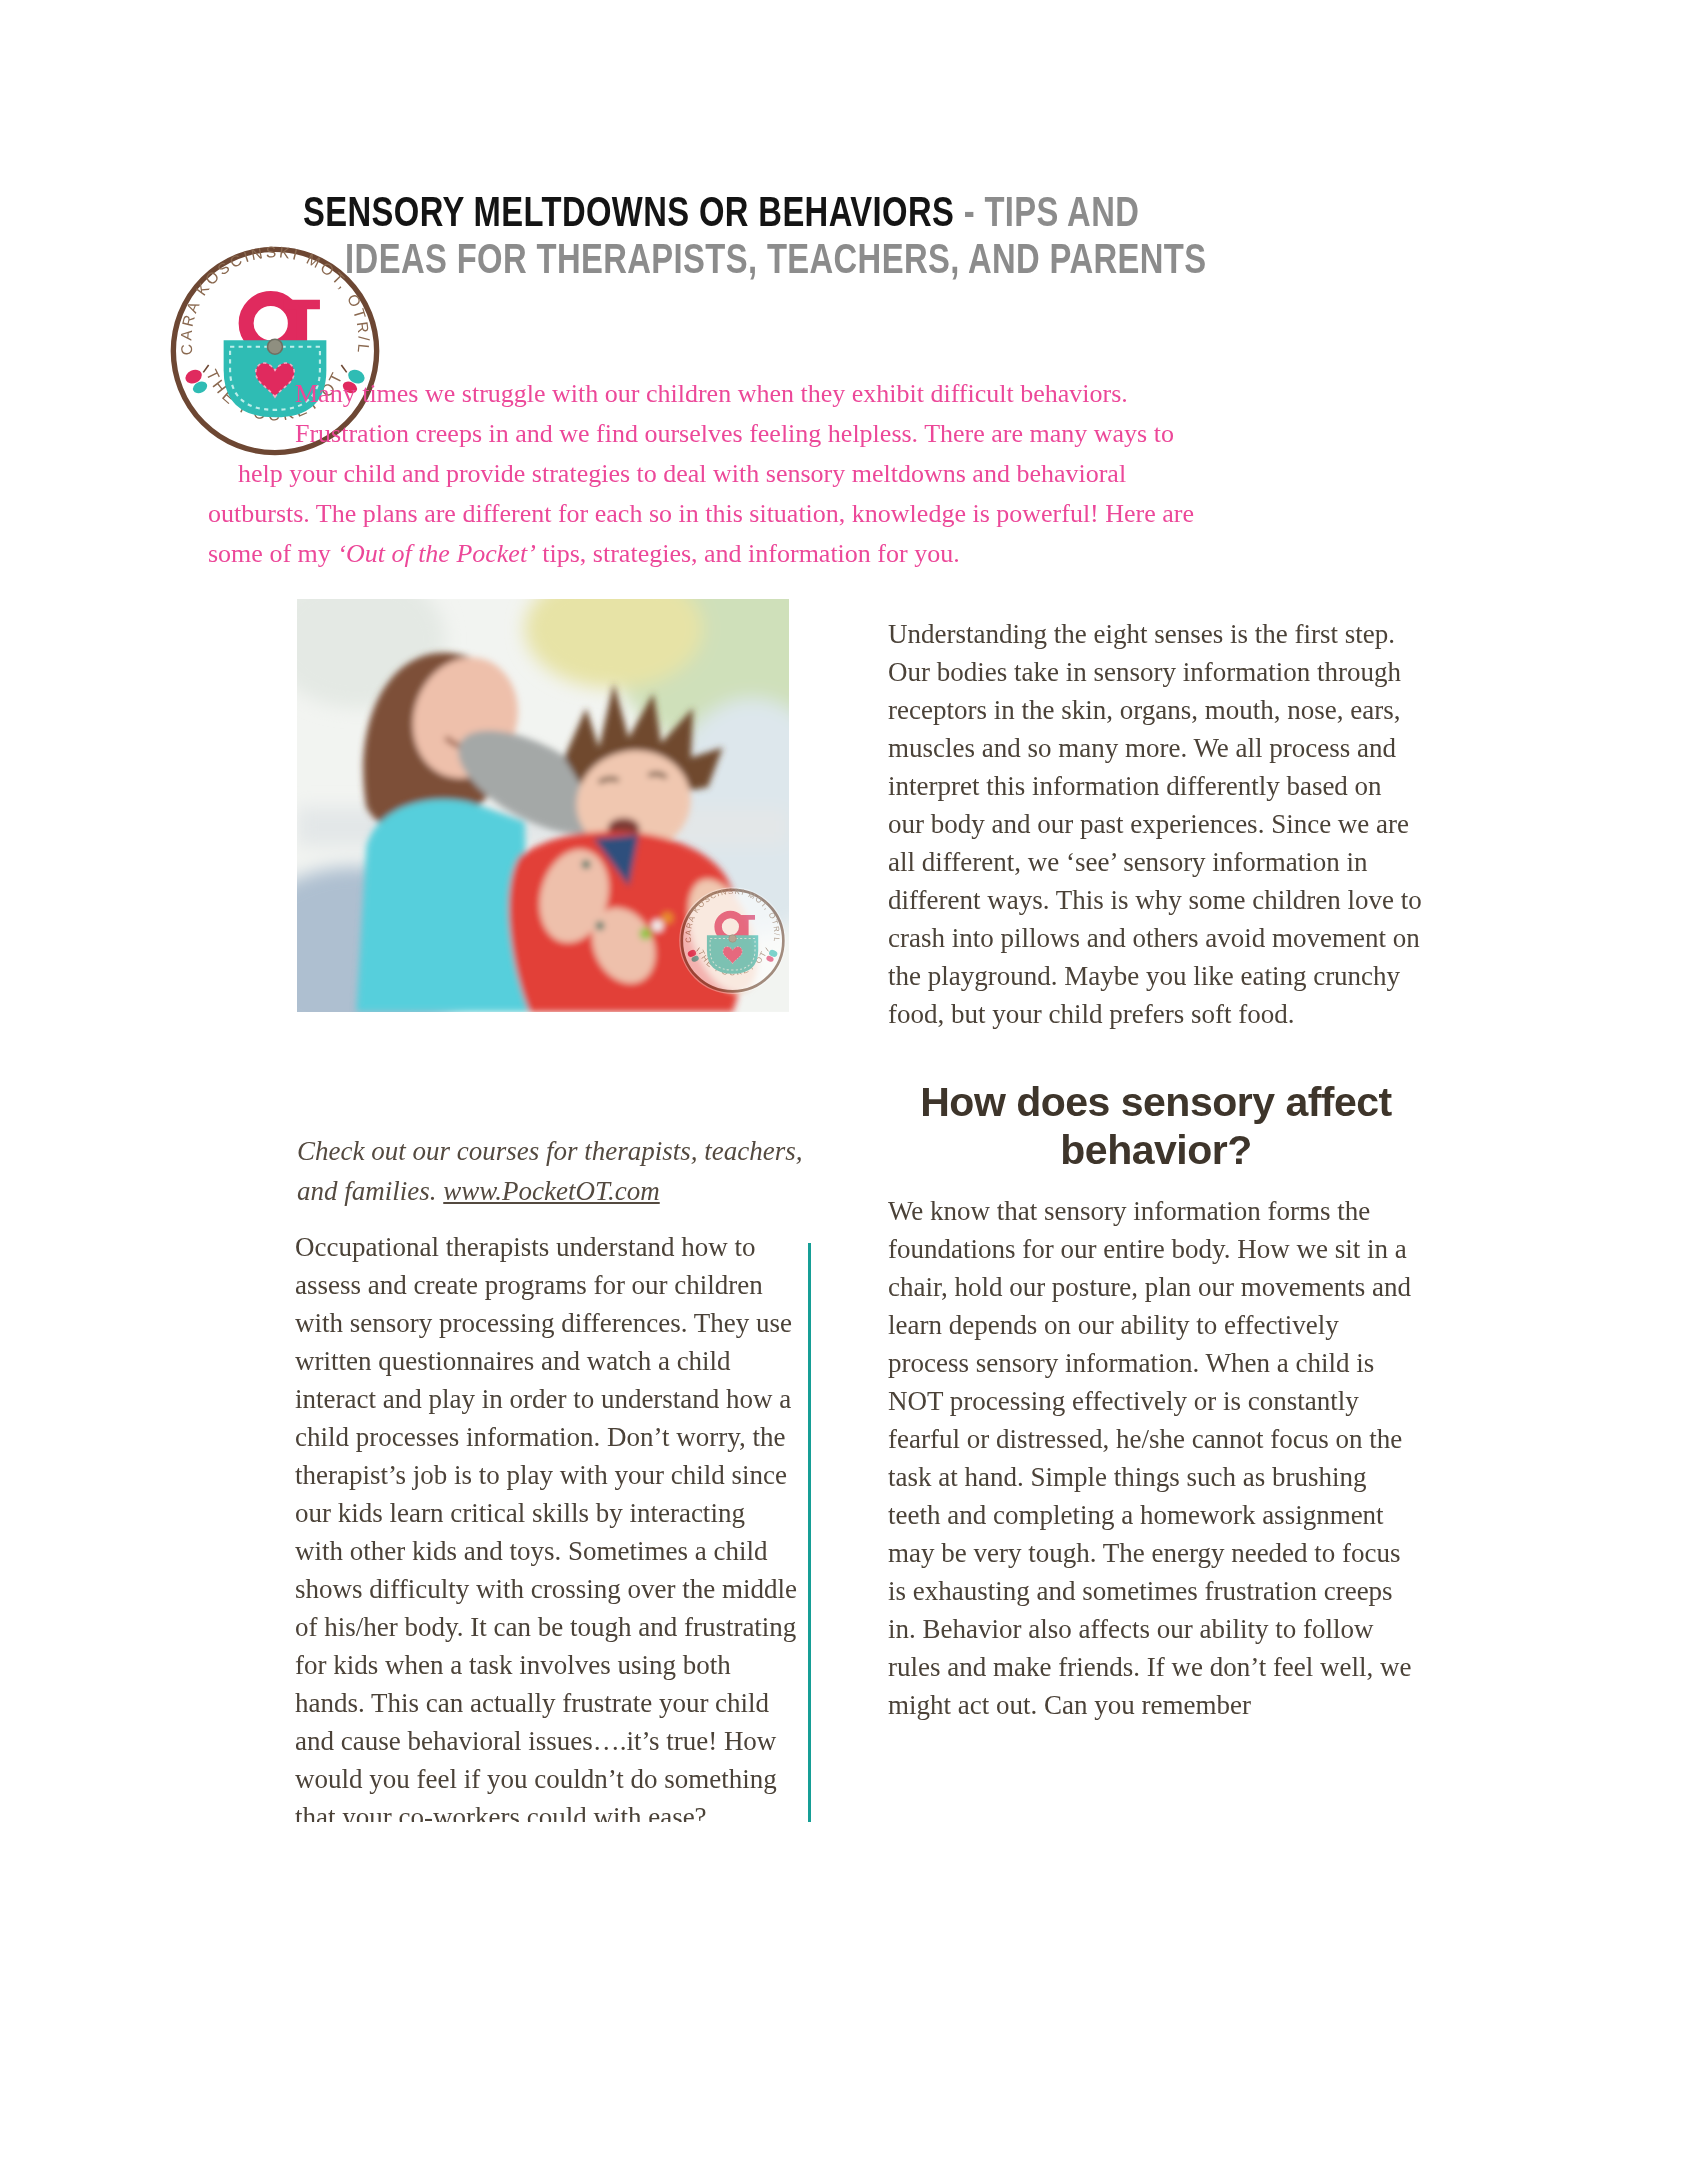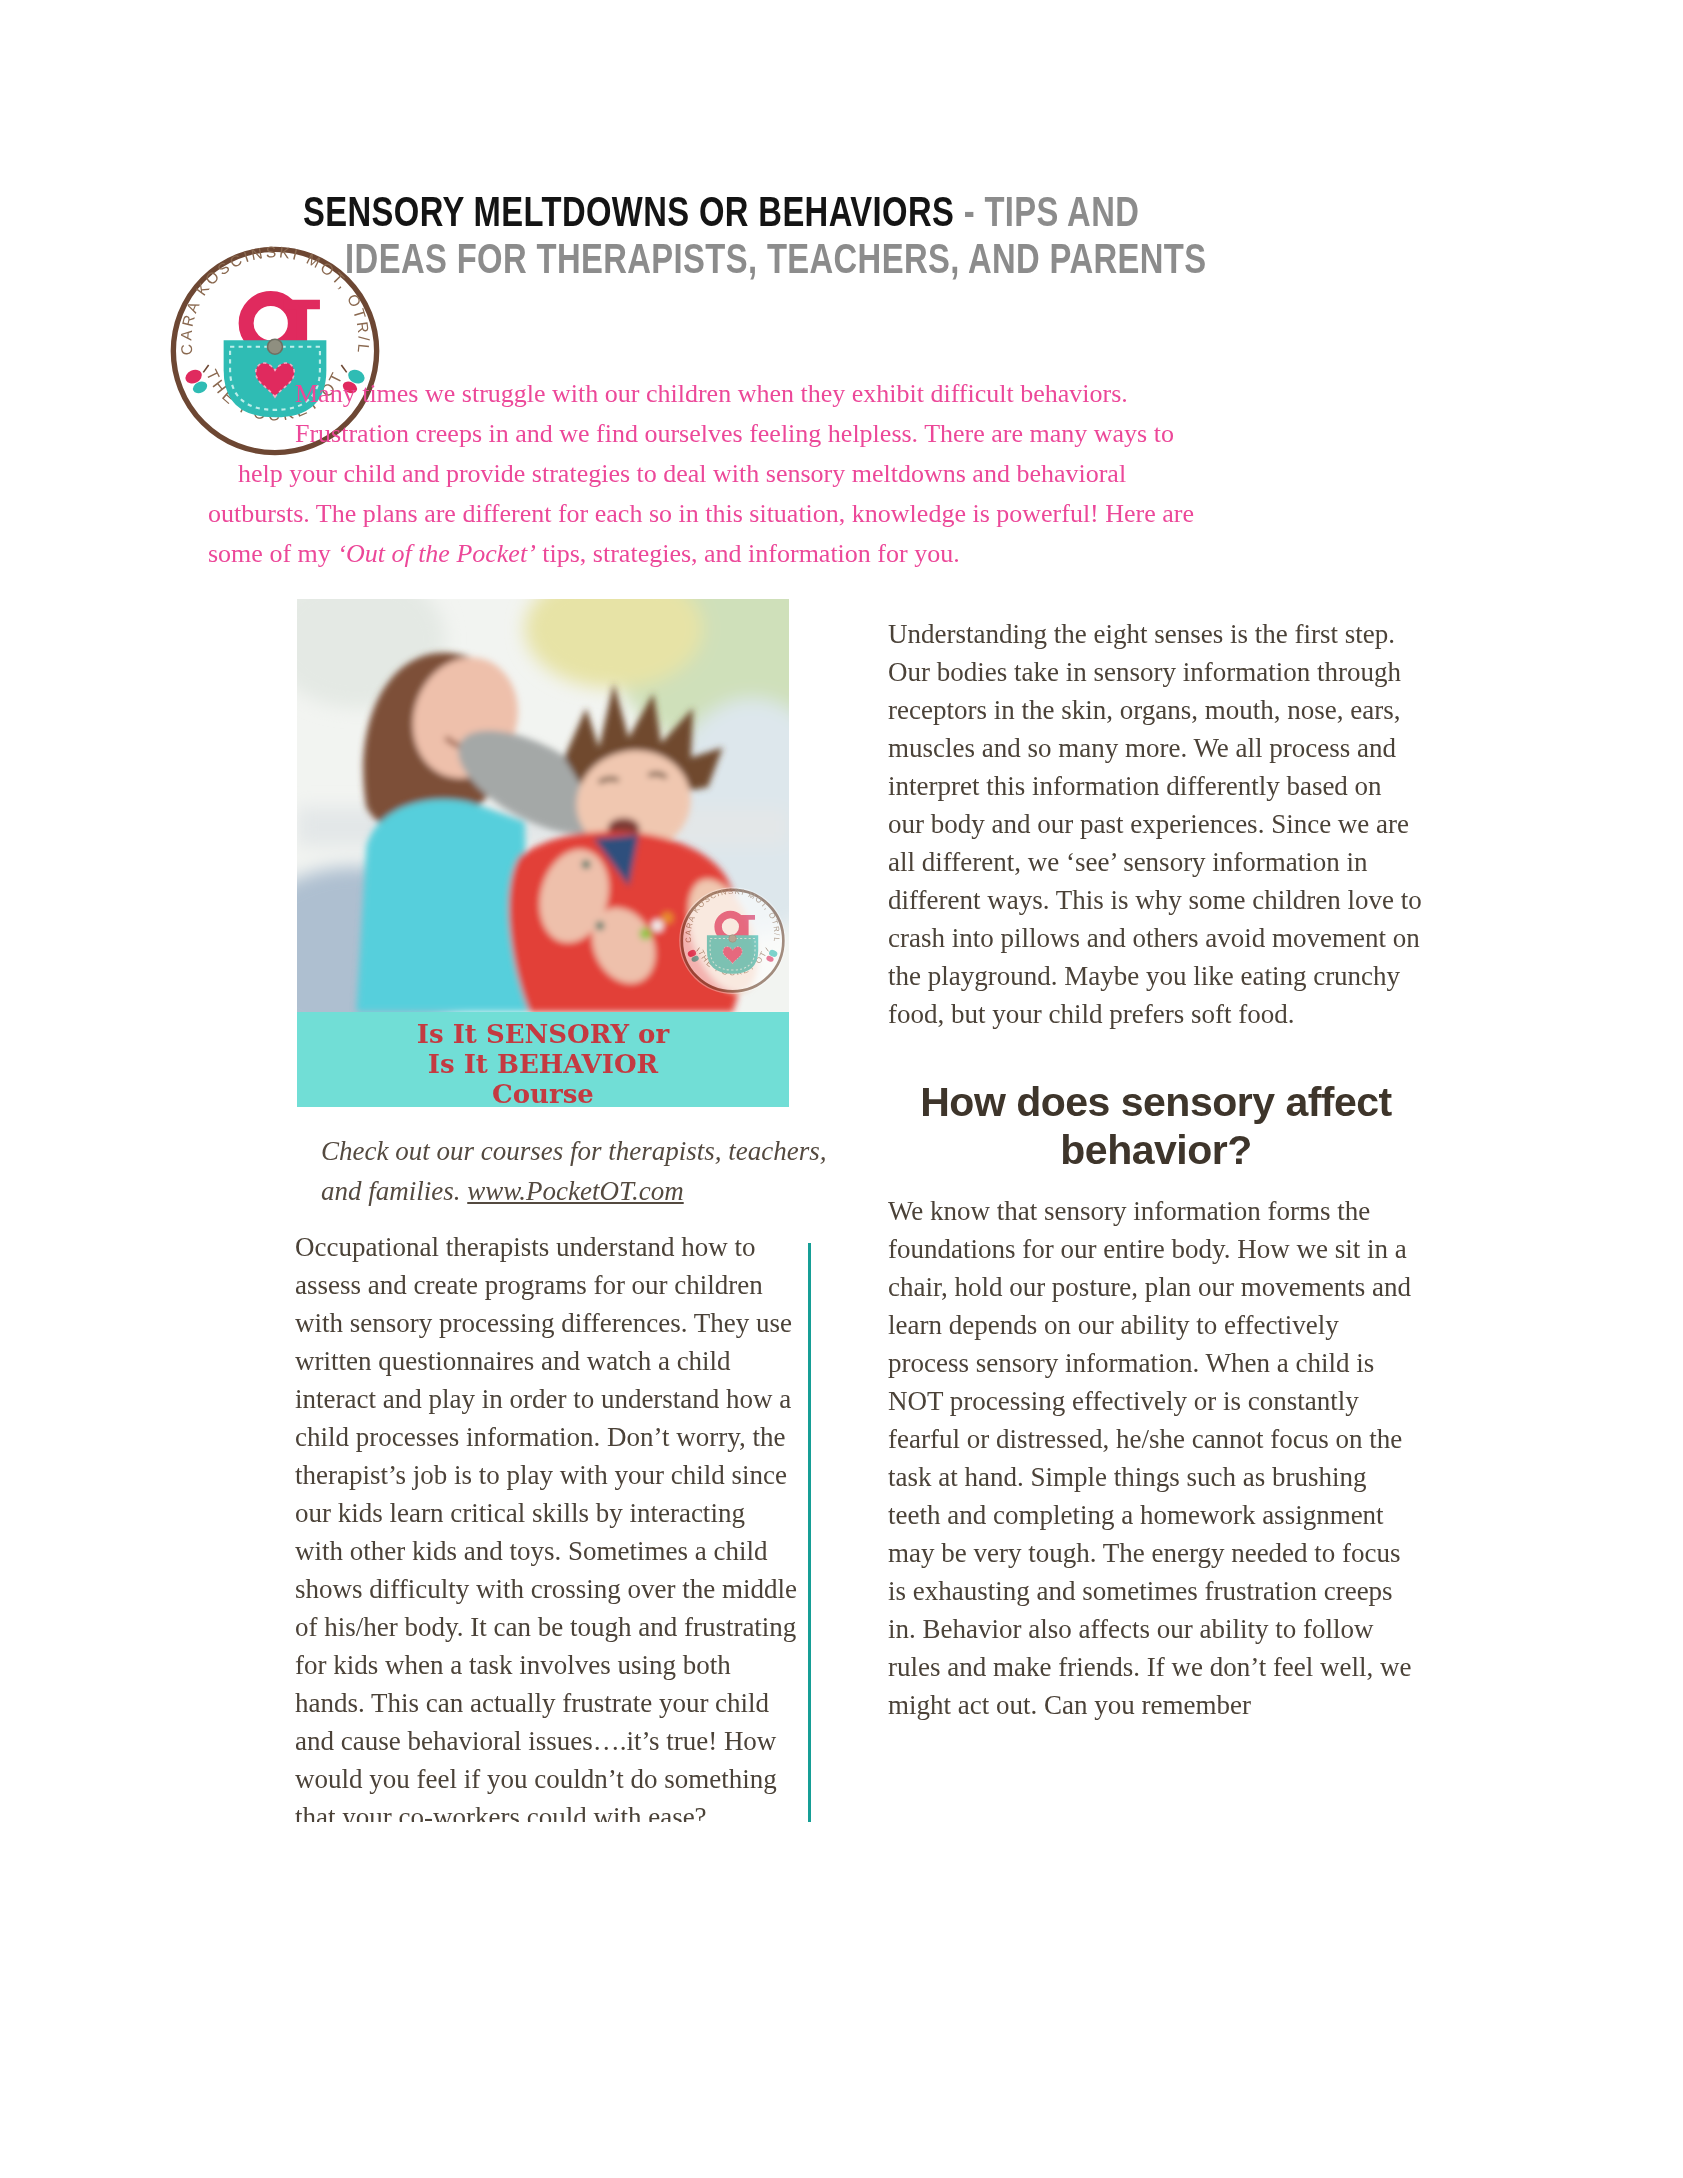--- a/index.html
+++ b/index.html
@@ -21,21 +21,21 @@
   .intro-spacer{float:left;width:87px;height:119px;
      shape-outside:polygon(0 0,87px 0,87px 79px,30px 79px,30px 119px,0 119px);}
   .intro .it{font-style:italic;}
   
   .photo-wrap{position:absolute;left:297px;top:599px;width:492px;height:413px;overflow:hidden;}
   .banner{position:absolute;left:297px;top:1012px;width:492px;height:95px;background:#71ded6;
           text-align:center;padding-top:7px;box-sizing:border-box;
           font-family:"DejaVu Serif", serif;font-weight:700;font-size:26px;line-height:30px;color:#c43a41;}
   
   .caption{position:absolute;left:297px;top:1131px;width:520px;
-           font-style:italic;font-size:27px;line-height:40px;color:#544a40;margin-left:24px;}
+           font-style:italic;font-size:27px;line-height:40px;color:#544a40;}
   .caption a, .footer a{color:#544a40;text-decoration:underline;font-style:inherit;}
   
   .col-left{position:absolute;left:295px;top:1228px;width:503px;
             font-size:27px;line-height:38px;}
   .divider{position:absolute;left:808px;top:1243px;width:3px;height:743px;background:#169e96;}
   .col-right{position:absolute;left:879px;top:606px;width:554px;font-size:27px;line-height:38px;}
   .col-right h2{margin:0 0 18px 0;font-family:"Liberation Sans", sans-serif;
                 font-weight:700;font-size:41px;line-height:48px;color:#3e352b;letter-spacing:-0.5px;}
   .col-right h2.h2-second{margin-top:45px;text-align:center;}
   .col-right p{margin:9px;}
@@ -154,25 +154,20 @@
         </g>
       </g>
 
       <g opacity="0.6">
         <circle cx="440" cy="345" r="54" fill="#ffffff" opacity="0.55"></circle>
         <use href="#logoSym" x="386" y="291" width="108" height="108"></use>
       </g>
     </svg>
   </div>
 
-  <div class="banner">
-    <div>Is It SENSORY or</div>
-    <div>Is It BEHAVIOR</div>
-    <div>Course</div>
-  </div>
 
   <div class="caption">
     <span>Check out our courses for therapists, teachers, and families. </span><a href="#">www.PocketOT.com</a>
   </div>
 
   <div class="col-left">Occupational therapists understand how to assess and create programs for our children with sensory processing differences. They use written questionnaires and watch a child interact and play in order to understand how a child processes information. Don’t worry, the therapist’s job is to play with your child since our kids learn critical skills by interacting with other kids and toys. Sometimes a child shows difficulty with crossing over the middle of his/her body. It can be tough and frustrating for kids when a task involves using both hands. This can actually frustrate your child and cause behavioral issues….it’s true! How would you feel if you couldn’t do something that your co-workers could with ease?</div>
 
   <div class="divider"></div>
 
   <div class="col-right">

